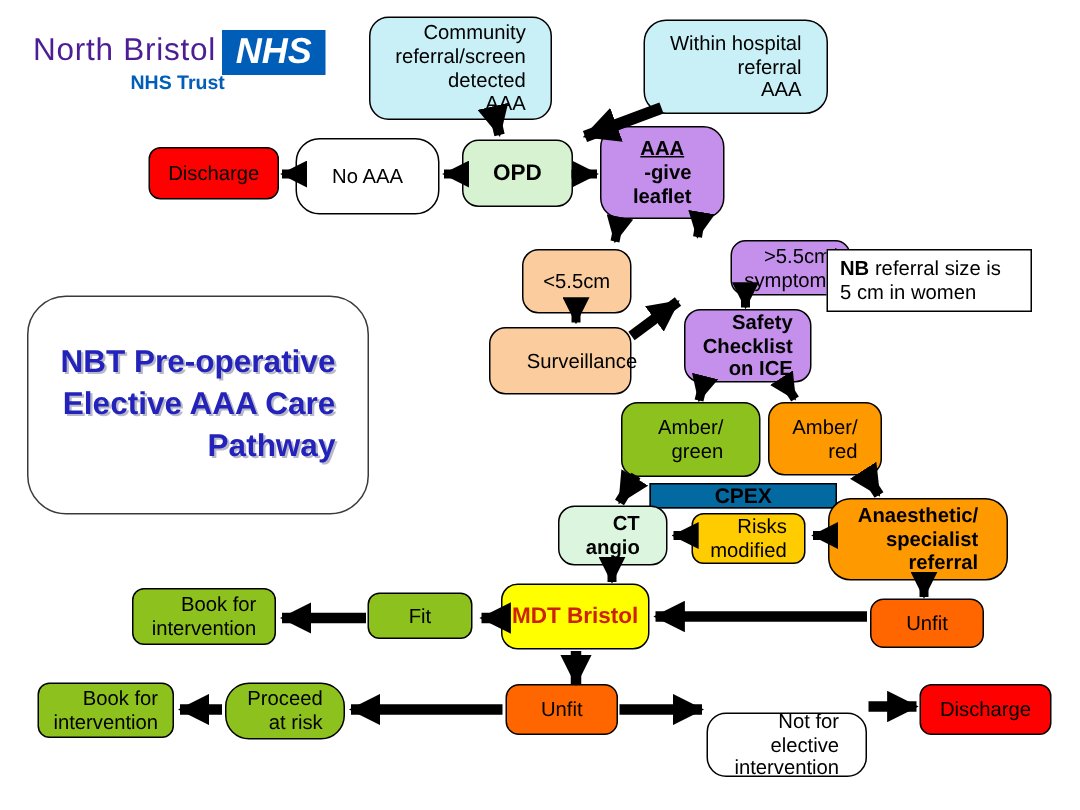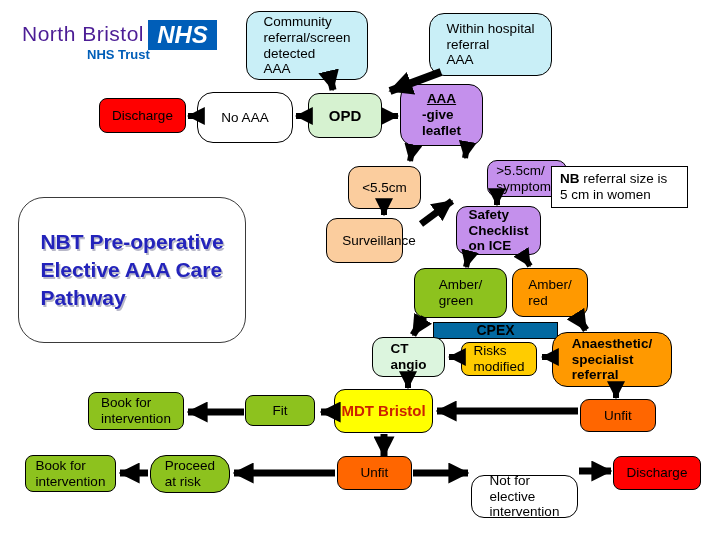--- a/index.html
+++ b/index.html
@@ -1,19 +1,19 @@
 <!DOCTYPE html>
 <html><head>
 <meta charset="utf-8">
 <style>
   html,body{margin:0;padding:0;background:#fff;}
   #slide{position:relative;width:720px;height:540px;background:#fff;overflow:hidden;
          font-family:"Liberation Sans",sans-serif;color:#000;}
   .node{position:absolute;box-sizing:border-box;border:1.8px solid #000;border-radius:11px;
-        display:flex;align-items:center;justify-content:center;text-align:left;
+        display:flex;align-items:center;justify-content:center;text-align:right;
         font-size:13.5px;line-height:1.18;}
   .node span{white-space:pre-line;}
   .bold{font-weight:bold;}
   .cyan{background:#c9eff7;}
   .purple{background:#c490ec;}
   .peach{background:#fbcd9e;}
   .ltgreen{background:#d6f2d0;}
   .mint{background:#dcf5de;}
   .green{background:#8dc21e;}
   .orange{background:#ff9900;}
@@ -86,21 +86,21 @@
   </div>
   <div class="node purple" style="left:455px;top:160px;width:80px;height:37px;border-radius:10px;margin-left:32px;">
     <span>&gt;5.5cm/
 symptoms</span>
   </div>
   <div class="node notebox" style="left:551px;top:166px;width:137px;height:42px;">
     <span><b>NB</b><span> referral size is
 5 cm in women</span></span>
   </div>
 
-  <div class="node peach" style="left:326px;top:218px;width:77px;height:45px;padding-left:29px;">
+  <div class="node peach" style="left:326px;top:218px;width:95px;height:45px;padding-left:29px;">
     <span>Surveillance</span>
   </div>
   <div class="node purple bold" style="left:456px;top:206px;width:85px;height:49px;">
     <span>Safety
 Checklist
 on ICE</span>
   </div>
 
   <div class="node green" style="left:414px;top:268px;width:93px;height:50px;">
     <span>Amber/

